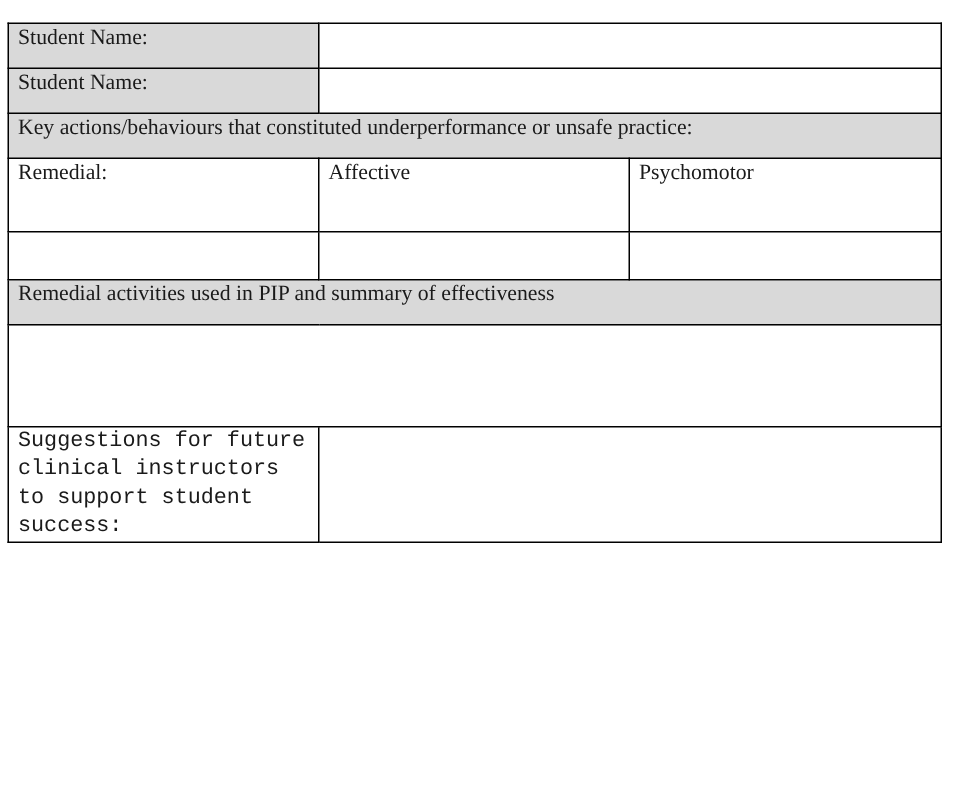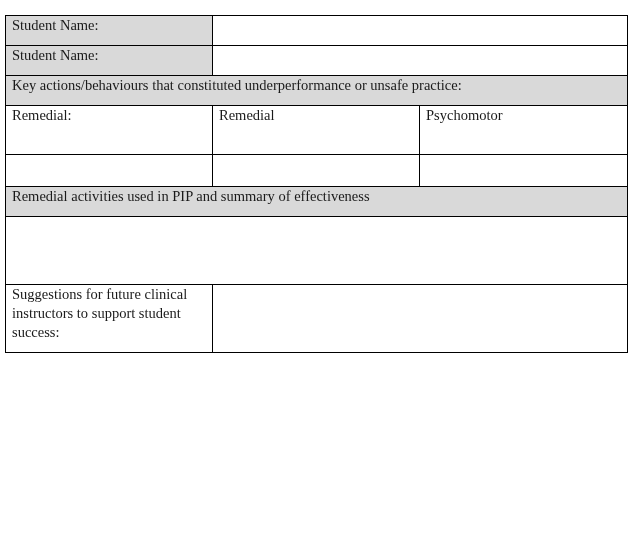--- a/index.html
+++ b/index.html
@@ -30,21 +30,21 @@
       vertical-align: top;
       line-height: 19px;
       box-sizing: border-box;
     }
     .shaded { background: #d9d9d9; }
     .h30 td { height: 30px; }
     .h30 td { padding-top: 5px; }
     .h49 td { height: 49px; padding-top: 6px; }
     .h32 td { height: 32px; }
     .h68 td { height: 68px; }
-    .h68b td { height: 68px; padding-top: 5px; }
+    .h68b td { height: 68px; padding-top: 5px; font-family: Liberation Mono, monospace; }
   </style>
 </head>
 <body>
 
 <table class="pip-form">
   <colgroup>
     <col style="width:207px">
     <col style="width:207px">
     <col style="width:208px">
   </colgroup>
@@ -55,21 +55,21 @@
     </tr>
     <tr class="h30">
       <td class="shaded">Student Name:</td>
       <td colspan="2"></td>
     </tr>
     <tr class="h30">
       <td colspan="3" class="shaded">Key actions/behaviours that constituted underperformance or unsafe practice:</td>
     </tr>
     <tr class="h49">
       <td>Remedial:</td>
-      <td>Remedial</td>
+      <td>Affective</td>
       <td>Psychomotor</td>
     </tr>
     <tr class="h32">
       <td></td>
       <td></td>
       <td></td>
     </tr>
     <tr class="h30">
       <td colspan="3" class="shaded">Remedial activities used in PIP and summary of effectiveness</td>
     </tr>

